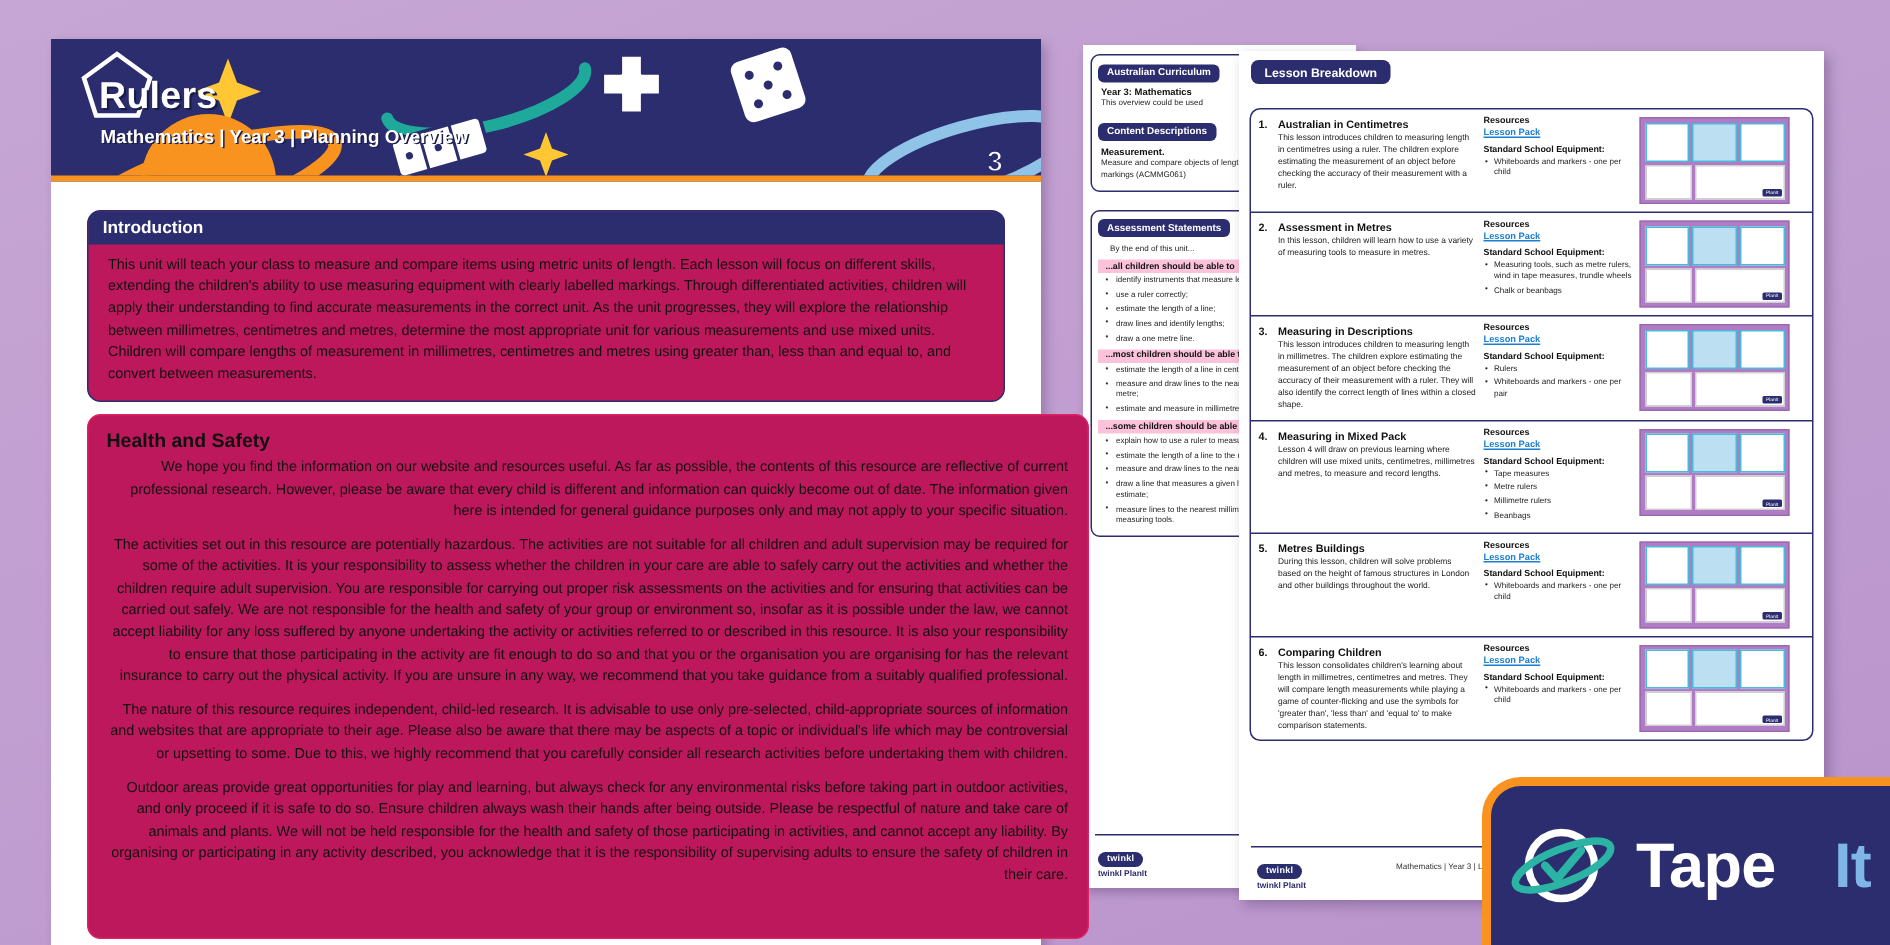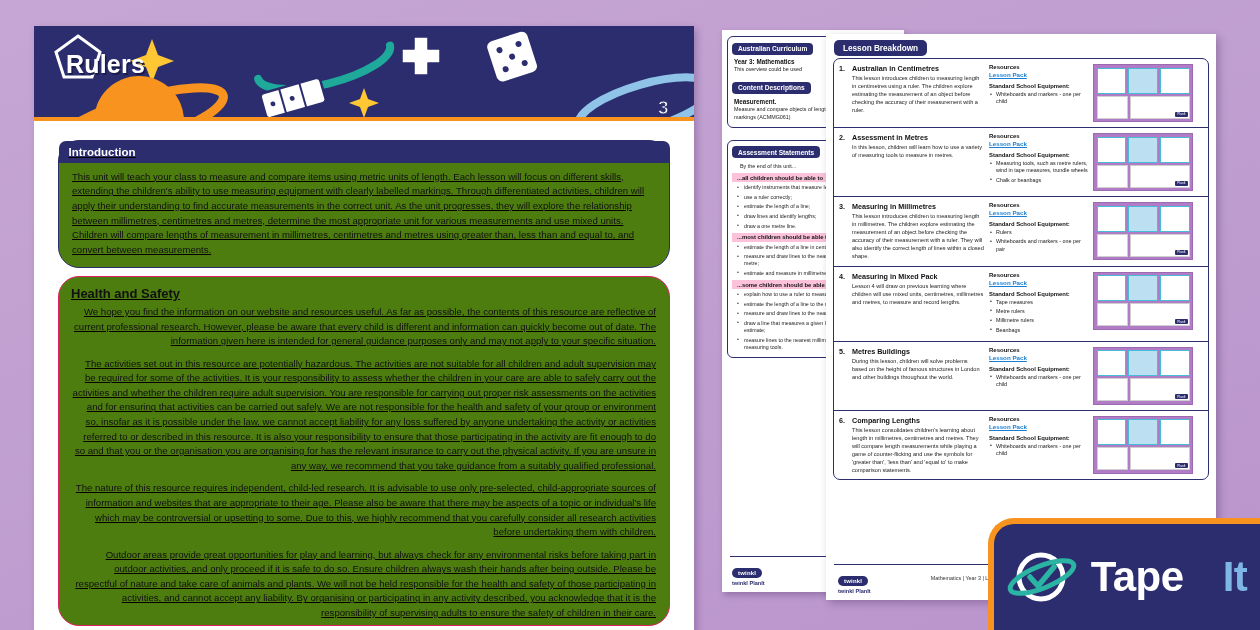--- a/index.html
+++ b/index.html
@@ -40,30 +40,29 @@
   }
   .p1-sub {
     position: absolute; left: 33px; top: 58px;
     color: #ffffff; font-size: 12.5px; font-weight: bold;
     text-shadow: 1px 1px 0 #1a1b48;
   }
   .deco { position: absolute; pointer-events: none; }
 
   .card {
     position: absolute;
-    background: #4d7c0f;
-    border-radius: 21px;
-    text-decoration: underline;
+    background: #be185d;
+    border-radius: 9px;
   }
   .card-intro {
     left: 24px; top: 114px; width: 612px; height: 128px;
     border: 1.5px solid #2b2d6e;
   }
   .card-hs {
-    left: 24px; top: 250px; width: 612px; height: 350px;
+    left: 24px; top: 250px; width: 668px; height: 350px;
     border: 1.5px solid #e0215f;
     overflow: hidden;
   }
   .cap-bar {
     background: #2b2d6e; color:#fff;
     font-size: 11.5px; font-weight: bold;
     border-radius: 7px 7px 0 0;
     padding: 5px 0 5px 10px;
     margin: -0.5px -0.5px 0 -0.5px;
   }
@@ -130,21 +129,21 @@
     content:"•"; position:absolute; left:0; top:-0.5px; color:#333;
   }
 
   
   .lb-cap {
     display:inline-block;
     background: #2b2d6e; color:#fff;
     font-size: 8.2px; font-weight: bold;
     padding: 3.5px 9px;
     border-radius: 5px;
-    margin: 6px 0 2px 8px;
+    margin: 6px 0 16px 8px;
   }
   .lb-frame {
     border: 1px solid #2b2d6e;
     border-radius: 7px;
     margin: 0 7px 0 7px;
     background:#fff;
     overflow:hidden;
   }
   .lesson-row {
     display:flex;
@@ -347,21 +346,21 @@
                 </div>
               </div>
           </div>
         </div>
       </div>
 
       <div class="lesson-row">
         <div class="col-desc">
           <div class="lnum">
             <span class="n">3.</span>
-            <span>Measuring in Millimetres</span>
+            <span>Measuring in Descriptions</span>
           </div>
           <div class="ldesc">This lesson introduces children to measuring length in millimetres. The children explore estimating the measurement of an object before checking the accuracy of their measurement with a ruler. They will also identify the correct length of lines within a closed shape.</div>
         </div>
         <div class="col-res">
           <div class="rlabel">Resources</div>
           <a class="rlink" href="#">Lesson Pack</a>
           <div class="eqhead">Standard School Equipment:</div>
           <ul class="eqlist">
             <li>Rulers</li>
             <li>Whiteboards and markers - one per pair</li>
@@ -450,21 +449,21 @@
                 </div>
               </div>
           </div>
         </div>
       </div>
 
       <div class="lesson-row">
         <div class="col-desc">
           <div class="lnum">
             <span class="n">6.</span>
-            <span>Comparing Lengths</span>
+            <span>Comparing Children</span>
           </div>
           <div class="ldesc">This lesson consolidates children's learning about length in millimetres, centimetres and metres. They will compare length measurements while playing a game of counter-flicking and use the symbols for 'greater than', 'less than' and 'equal to' to make comparison statements.</div>
         </div>
         <div class="col-res">
           <div class="rlabel">Resources</div>
           <a class="rlink" href="#">Lesson Pack</a>
           <div class="eqhead">Standard School Equipment:</div>
           <ul class="eqlist">
             <li>Whiteboards and markers - one per child</li>
           </ul>
@@ -537,20 +536,21 @@
           <ellipse cx="105" cy="95" rx="88" ry="22" transform="rotate(-17 105 95)" fill="none" stroke="#f7931e" stroke-width="9"></ellipse>
         </g>
 
         <g>
           <ellipse cx="612" cy="80" rx="70" ry="22" transform="rotate(-16 612 80)" fill="none" stroke="#8fc4e8" stroke-width="8"></ellipse>
         </g>
         <text x="624" y="88" fill="#ffffff" font-family="Liberation Sans, sans-serif" font-size="19" font-weight="bold" stroke="#2b2d6e" stroke-width="1">3</text>
       </svg>
 
       <div class="p1-title">Rulers</div>
+      <div class="p1-sub">Mathematics | Year 3 | Planning Overview</div>
     </div>
 
     <div class="card card-intro">
       <div class="cap-bar">Introduction</div>
       <div class="intro-body">
         <p>This unit will teach your class to measure and compare items using metric units of length. Each lesson will focus on different skills, extending the children's ability to use measuring equipment with clearly labelled markings. Through differentiated activities, children will apply their understanding to find accurate measurements in the correct unit. As the unit progresses, they will explore the relationship between millimetres, centimetres and metres, determine the most appropriate unit for various measurements and use mixed units. Children will compare lengths of measurement in millimetres, centimetres and metres using greater than, less than and equal to, and convert between measurements.</p>
       </div>
     </div>
 
     <div class="card card-hs">

